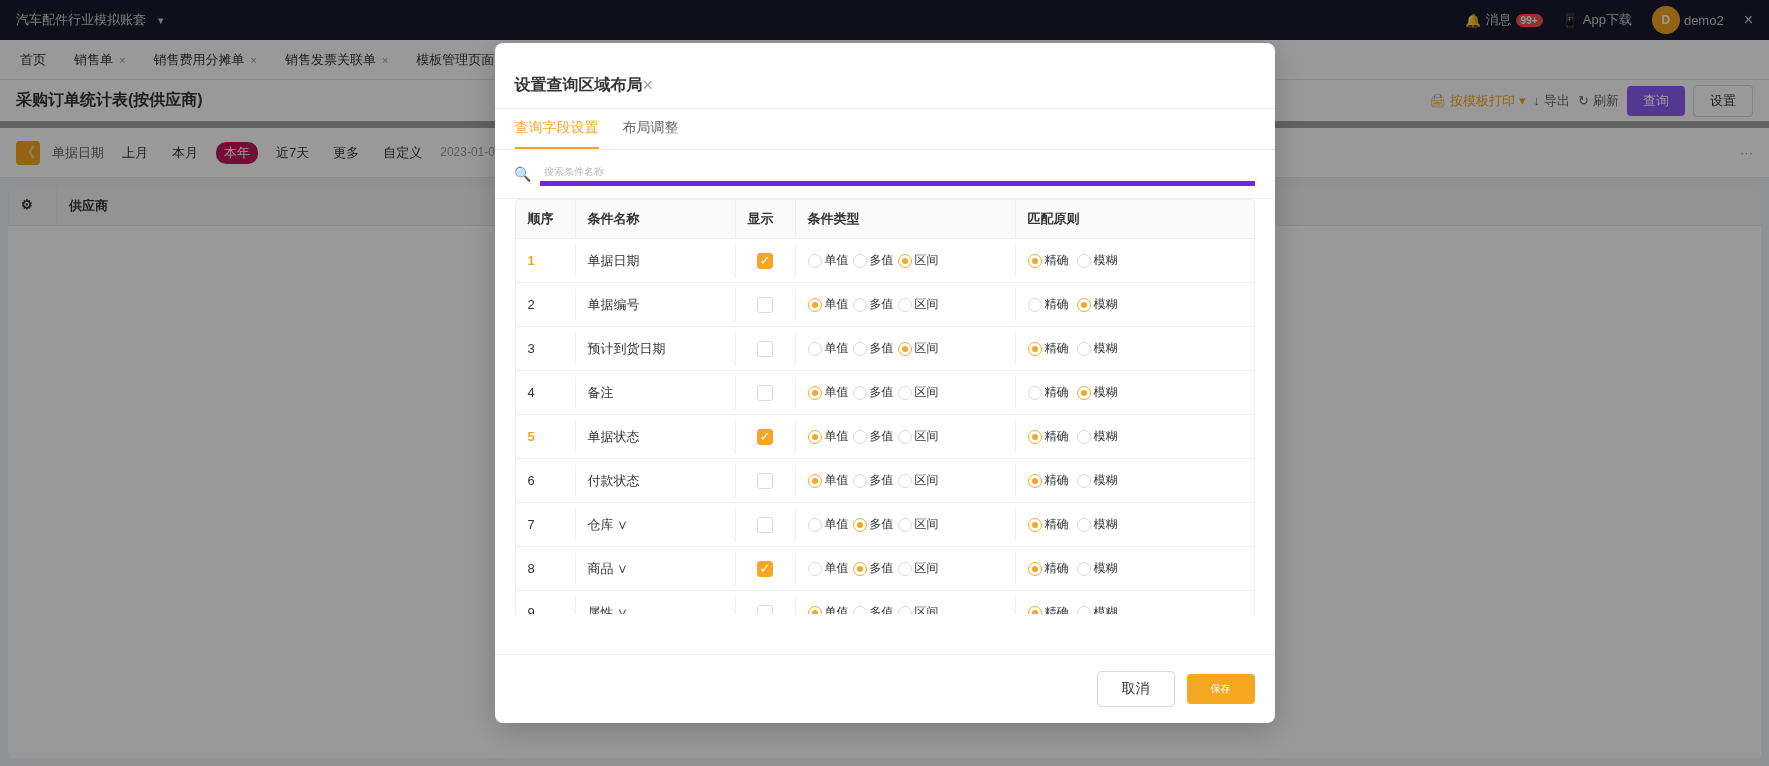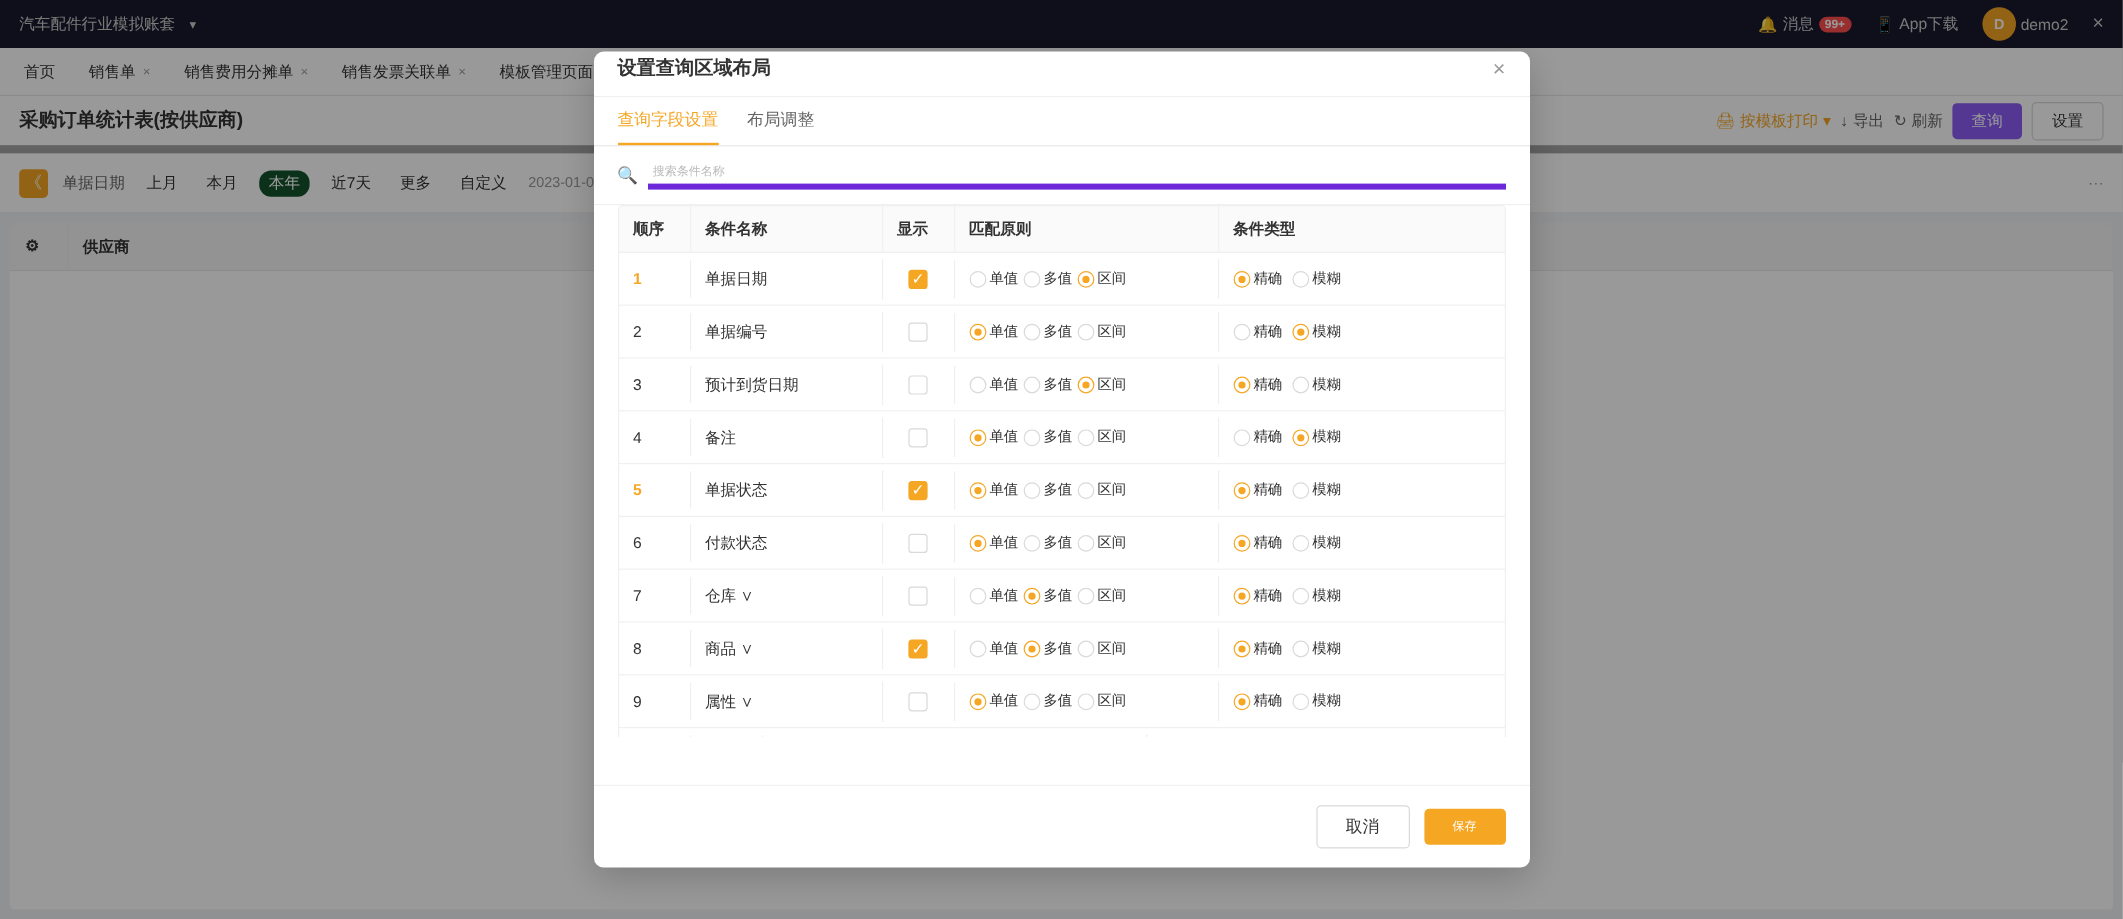--- a/index.html
+++ b/index.html
@@ -112,21 +112,21 @@
       color: #fff;
       border-radius: 4px;
       display: flex; align-items: center; justify-content: center;
       cursor: pointer; font-size: 14px;
     }
     .filter-label { font-size: 13px; color: #666; }
     .filter-date-option {
       font-size: 13px; color: #333; cursor: pointer; padding: 2px 6px;
     }
     .filter-date-option.active {
-      background: #14532d; color: #fff; border-radius: 10px;
+      background: #be185d; color: #fff; border-radius: 10px;
       padding: 2px 8px;
       font-family: Liberation Serif, serif;
     }
     .filter-date-range { font-size: 12px; color: #999; }
     .dots-btn { font-size: 13px; color: #999; cursor: pointer; margin-left: auto; }
 
     
     .main-content {
       display: flex;
       height: calc(766px - 40px - 40px - 48px - 50px);
@@ -161,22 +161,22 @@
       width: 780px;
       max-height: 680px;
       box-shadow: 0 8px 32px rgba(0,0,0,0.2);
       display: flex;
       flex-direction: column;
       position: relative;
     }
     .dialog-header {
       display: flex;
       align-items: center;
-      justify-content: space-between;
-      padding: 4px 20px 12px;
+      justify-content: flex-start;
+      padding: 32px 20px 12px;
       border-bottom: 1px solid #f0f0f0;
     }
     .dialog-title { font-size: 16px; font-weight: bold; color: #333; }
     .dialog-close {
       cursor: pointer; color: #999; font-size: 18px;
       background: none; border: none;
     }
     .dialog-tabs {
       display: flex;
       padding: 0 20px;
@@ -475,22 +475,22 @@
       <span class="search-icon">🔍</span>
       <input type="text" class="search-input" placeholder="搜索条件名称" style="">
     </div>
 
     <div class="dialog-table">
 
       <div class="dt-header">
         <div class="dt-th">顺序</div>
         <div class="dt-th" style="width:160px;">条件名称</div>
         <div class="dt-th" style="width:60px;">显示</div>
+        <div class="dt-th" style="width:220px;">条件类型</div>
         <div class="dt-th" style="flex:1;">匹配原则</div>
-        <div class="dt-th" style="width:220px;">条件类型</div>
       </div>
 
       <div class="dt-row">
         <div class="dt-cell">
             <span class="order-num">1</span>
           </div>
         <div class="dt-cell" style="width:160px;">单据日期</div>
         <div class="dt-cell" style="width:60px; justify-content:center;">
           <div class="checkbox checked">✓</div>
         </div>

